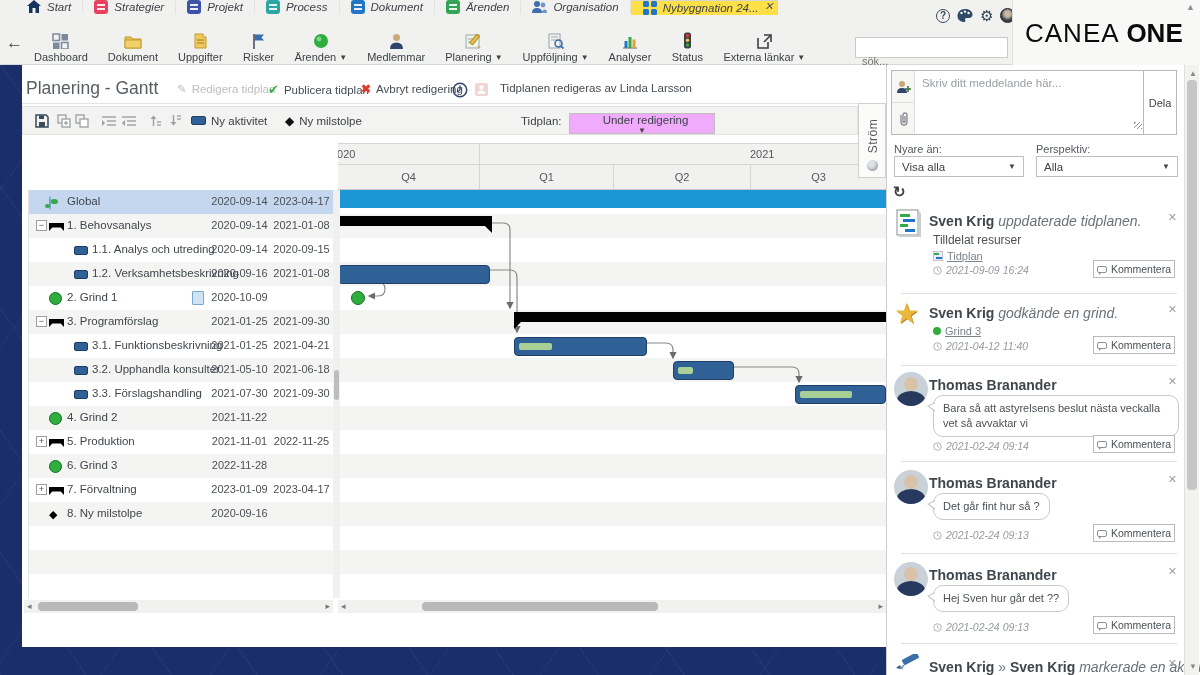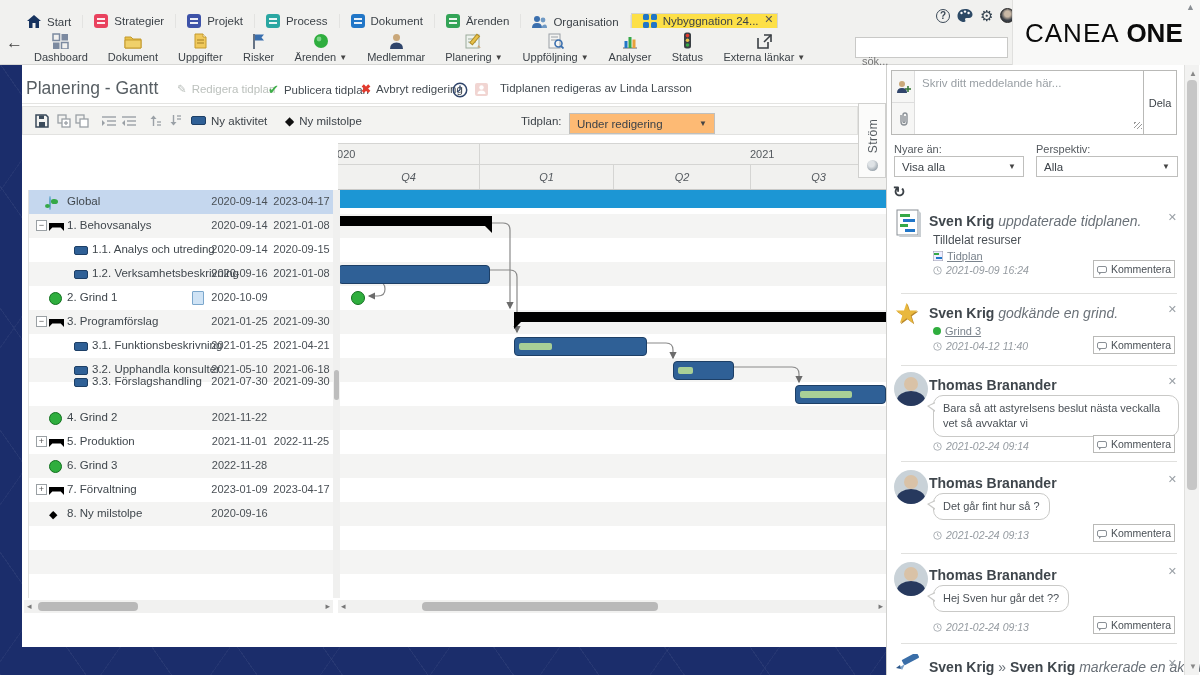--- a/index.html
+++ b/index.html
@@ -6,21 +6,21 @@
   html,body { width:1200px; height:675px; overflow:hidden; }
   #app { position:relative; width:1200px; height:675px;
     font-family:"Liberation Sans", sans-serif; color:#454c52;
     background:#1b2d6b; overflow:hidden; }
   #app::before { content:""; position:absolute; inset:0;
     background:repeating-linear-gradient(55deg, rgba(255,255,255,.05) 0 1px, transparent 1px 70px),
                repeating-linear-gradient(-55deg, rgba(255,255,255,.04) 0 1px, transparent 1px 90px); }
 
   
   .topbar { position:absolute; left:0; top:0; width:1012px; height:65px; background:#f1f1ef; border-bottom:1px solid #d7d7d5; }
-  .tabrow { position:absolute; left:16px; top:0; height:28px; display:flex; align-items:flex-end; }
+  .tabrow { position:absolute; left:16px; top:0; height:28px; display:flex; align-items:flex-start;font-style:italic; }
   .tab { display:flex; align-items:center; gap:6px; padding:0 11px; font-size:11.5px; color:#3c4248;
          border-right:1px solid #e3e3e1; cursor:default; }
   .tab.active { background:#fde047; border:1px solid #d5d5d3; border-bottom:none; position:relative; padding-right:18px; }
   .tab .sq { width:14px; height:14px; border-radius:3px; display:inline-block; position:relative; flex:0 0 auto; }
   .tab .sq::after { content:""; position:absolute; left:3px; top:4px; width:8px; height:2px; background:#fff; box-shadow:0 4px 0 #fff; opacity:.9; }
   .tabclose { position:absolute; right:3px; top:0px; font-size:11px; color:#555; line-height:11px; }
   .navrow { position:absolute; left:24px; top:31px; display:flex; }
   .navitem { display:flex; flex-direction:column; align-items:center; gap:2px; padding:0 10px; min-width:52px; }
   .navitem .lbl { font-size:11px; color:#3c4248; white-space:nowrap; display:flex; align-items:center; gap:3px; }
   .caret { font-size:8px; color:#444; }
@@ -45,21 +45,21 @@
   .grn { color:#3fae49; font-size:13px; }
   .red { color:#e23b2e; font-size:12px; font-weight:bold; }
   .hdivider { position:absolute; left:22px; top:103px; width:864px; height:1px; background:#e4e4e2; }
 
   .gtoolbar { position:absolute; left:22px; top:106px; width:836px; height:29px; background:#f3f3f1; border:1px solid #e2e2e0; }
   .gt { position:absolute; top:0; height:27px; display:flex; align-items:center; gap:5px; font-size:11.5px; color:#3c4248; white-space:nowrap; }
   .blue-rect { width:15px; height:9px; background:#2f6096; border:1px solid #1d3f66; border-radius:2px; }
   .dmd { color:#111; font-size:12px; }
   .trash { width:9px; height:11px; background:#eeb3ab; border-radius:1px; position:relative; }
   .trash::before { content:""; position:absolute; left:-2px; top:-3px; width:13px; height:2px; background:#eeb3ab; }
-  .plan-select { width:146px; height:21px; border:1px solid #bfbfbd; background:#fdba74; display:flex; align-items:center; font-size:11.5px; color:#3c4248; padding-left:7px; justify-content:space-between; }
+  .plan-select { width:146px; height:21px; border:1px solid #bfbfbd; background:#f0abfc; display:flex; align-items:center; font-size:11.5px; color:#3c4248; padding-left:7px; justify-content:space-between;flex-direction:column; }
   .plan-select .caret { padding-right:7px; }
 
   .stream-tab { position:absolute; left:858px; top:103px; width:28px; height:75px; background:#fbfbfa; border:1px solid #d0d0ce; z-index:5; }
   .stream-tab .txt { position:absolute; left:-16px; top:25px; width:60px; transform:rotate(-90deg); font-size:12px; color:#555b60; text-align:center; letter-spacing:.5px; }
   .stream-tab .dot { position:absolute; left:8px; bottom:6px; width:11px; height:11px; border-radius:50%; background:radial-gradient(circle at 40% 35%, #dfe3e6 30%, #9aa4ac 75%); }
 
   
   .thead { position:absolute; left:28px; top:143px; width:305px; height:47px; background:#ededeb; border:1px solid #d5d5d3; }
   .thead .c { position:absolute; top:0; height:45px; display:flex; align-items:center; font-size:11.5px; color:#4a5056; }
   .tbody { position:absolute; left:28px; top:190px; width:305px; height:408px;
@@ -78,21 +78,21 @@
   .ic-globe::after { content:""; position:absolute; right:0px; bottom:1px; width:5px; height:4px; background:#35a847; border-radius:50%; }
   .ic-sum { width:15px; height:8px; background:#000; top:9px;
     clip-path:polygon(0 0,100% 0,100% 100%,78% 55%,22% 55%,0 100%); }
   .ic-task { width:14px; height:9px; background:#2f6096; border:1px solid #1d3f66; border-radius:2px; top:8px; }
   .ic-grind { width:13px; height:13px; border-radius:50%; background:#2fae3e; border:1px solid #12701f; top:6px; }
   .ic-mile { color:#000; font-size:11px; top:6px; }
   .ic-note { position:absolute; left:163px; top:5px; width:12px; height:14px; background:#cfe3f5; border:1px solid #7ba7cc; border-radius:1px; }
 
   
   .t-years { position:absolute; left:338px; top:143px; width:548px; height:22px; background:#f1f1ef; border-top:1px solid #d5d5d3; border-bottom:1px solid #d5d5d3; overflow:hidden; }
-  .t-quarters { position:absolute; left:338px; top:165px; width:562px; height:25px; background:#f1f1ef; border-bottom:1px solid #c9c9c7;font-style:italic; }
+  .t-quarters { position:absolute; left:338px; top:165px; width:562px; height:25px; background:#f1f1ef; border-bottom:1px solid #c9c9c7; }
   .ycell,.qcell { position:absolute; top:0; height:100%; font-size:11px; color:#54595e; display:flex; align-items:center; justify-content:center; border-right:1px solid #d5d5d3; }
   .ycell.clipleft { justify-content:flex-start; text-indent:-7px; }
   .gbody { position:absolute; left:338px; top:190px; width:548px; height:408px; overflow:hidden;
     background:repeating-linear-gradient(to bottom, #ffffff 0 24px, #f4f4f3 24px 48px); }
   .bar { position:absolute; }
   .bar.global { height:18px; background:#1c96d4; }
   .bar.summary-end, .bar.summary-start { height:10px; background:#000; }
   .bar.summary-end::after { content:""; position:absolute; right:0; top:10px; width:0; height:0; border-top:7px solid #000; border-left:7px solid transparent; }
   .bar.summary-start::after { content:""; position:absolute; left:0; top:10px; width:0; height:0; border-top:7px solid #000; border-right:7px solid transparent; }
   .bar.task { height:19px; background:#2f6096; border:1px solid #1d3f66; border-radius:4px; }
@@ -518,21 +518,21 @@
       <span class="rname l2">3.1. Funktionsbeskrivning</span>
       <span class="rdate d1">2021-01-25</span>
       <span class="rdate d2">2021-04-21</span>
     </div>
     <div class="trow" style="top:168px">
       <span class="ric l2 ic-task"></span>
       <span class="rname l2">3.2. Upphandla konsulter</span>
       <span class="rdate d1">2021-05-10</span>
       <span class="rdate d2">2021-06-18</span>
     </div>
-    <div class="trow" style="top:180px">
+    <div class="trow" style="top:192px">
       <span class="ric l2 ic-task"></span>
       <span class="rname l2">3.3. Förslagshandling</span>
       <span class="rdate d1">2021-07-30</span>
       <span class="rdate d2">2021-09-30</span>
     </div>
     <div class="trow" style="top:216px">
       <span class="ric l1 ic-grind"></span>
       <span class="rname l1">4. Grind 2</span>
       <span class="rdate d1">2021-11-22</span>
       <span class="rdate d2"></span>

